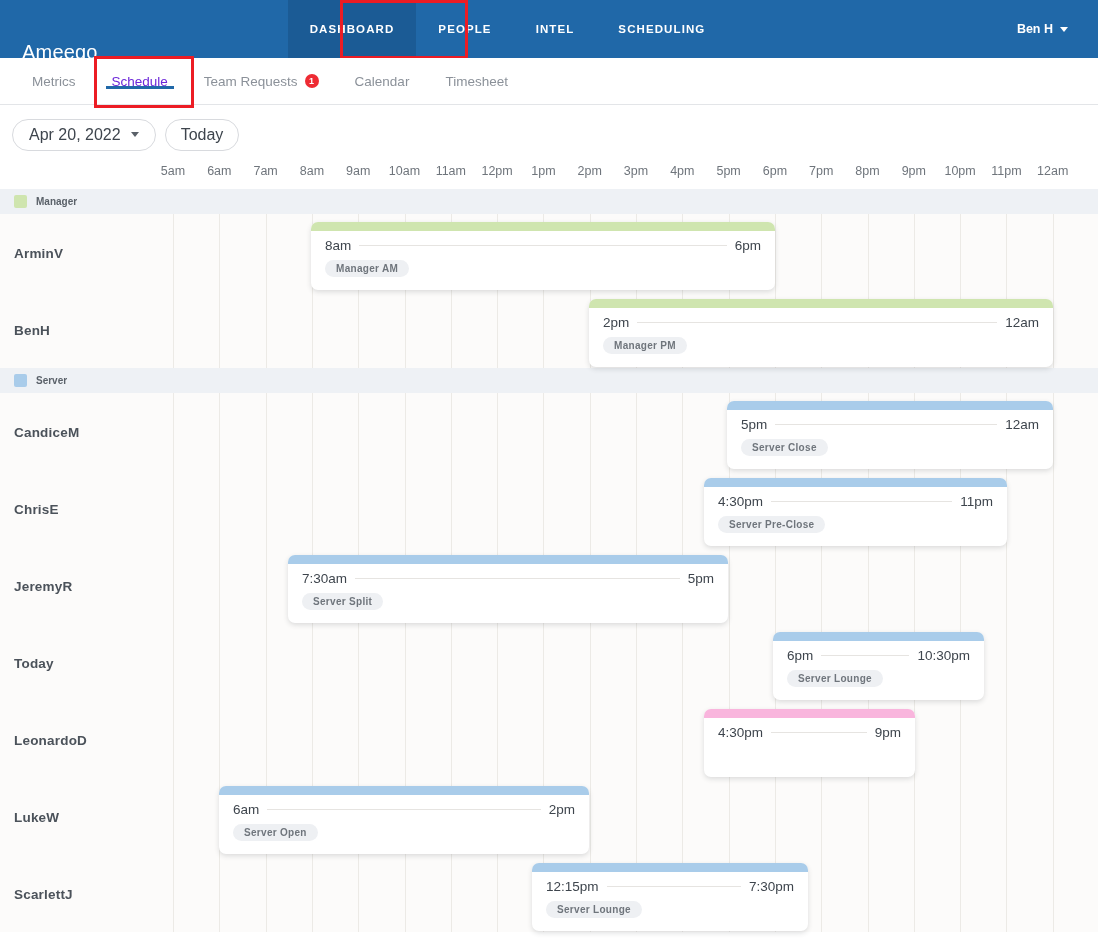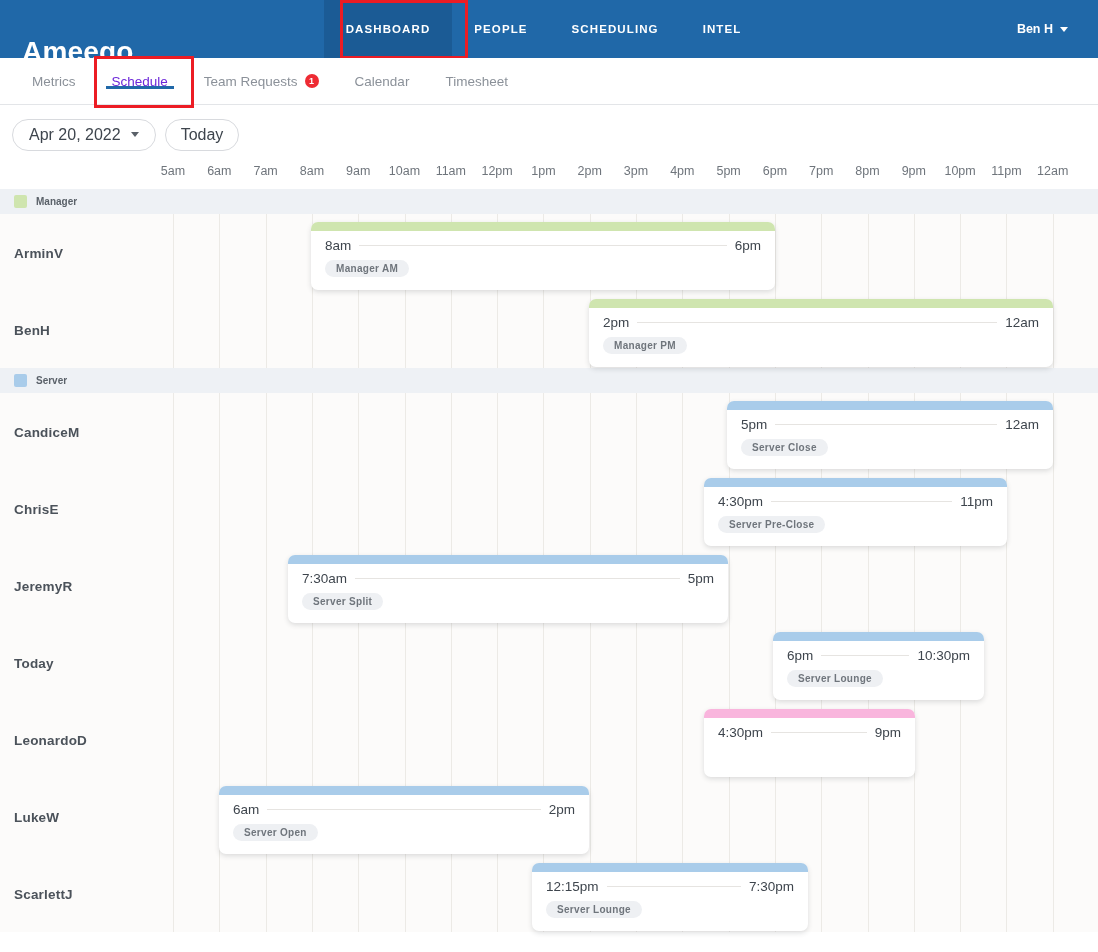--- a/index.html
+++ b/index.html
@@ -16,23 +16,23 @@
   .topbar {
     position: relative;
     height: 58px;
     background: #2068a8;
     display: flex;
     align-items: center;
     padding: 0 22px;
   }
   .brand {
     color: #ffffff;
-    font-size: 28px;
+    font-size: 20px;
     letter-spacing: .2px;
-    font-weight: 700;
+    font-weight: 400;
     line-height: 1;
     position: relative;
     padding-bottom: 2px;
     margin-top: 48px;
   }
   .brand .ul {
     position: absolute;
     right: 1px; bottom: 1px;
     width: 13px; height: 2px;
     background: #ffffff;
@@ -256,22 +256,22 @@
 <body>
 
 <div class="topbar">
   <div class="brand">
     <span>Ameego</span>
     <span class="ul"></span>
   </div>
   <nav class="topnav">
     <a href="#" class="active">DASHBOARD</a>
     <a href="#">PEOPLE</a>
+    <a href="#">INTEL</a>
     <a href="#">SCHEDULING</a>
-    <a href="#">INTEL</a>
   </nav>
   <div class="userbox">
     <span>Ben H</span>
     <span class="caret"></span>
   </div>
   <div class="hl-red hl-dash"></div>
 </div>
 
 <div class="subtabs">
   <div class="subtab">

